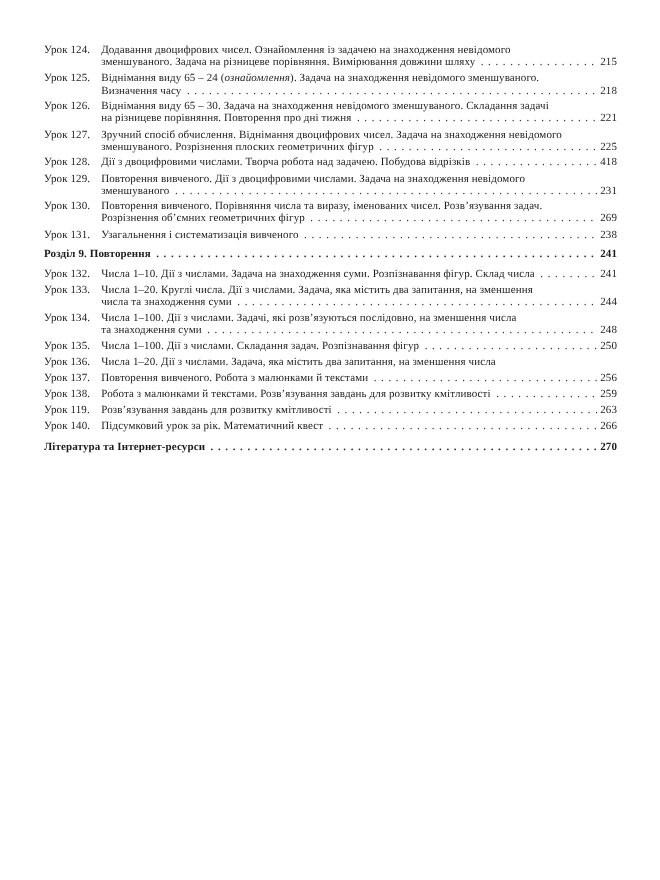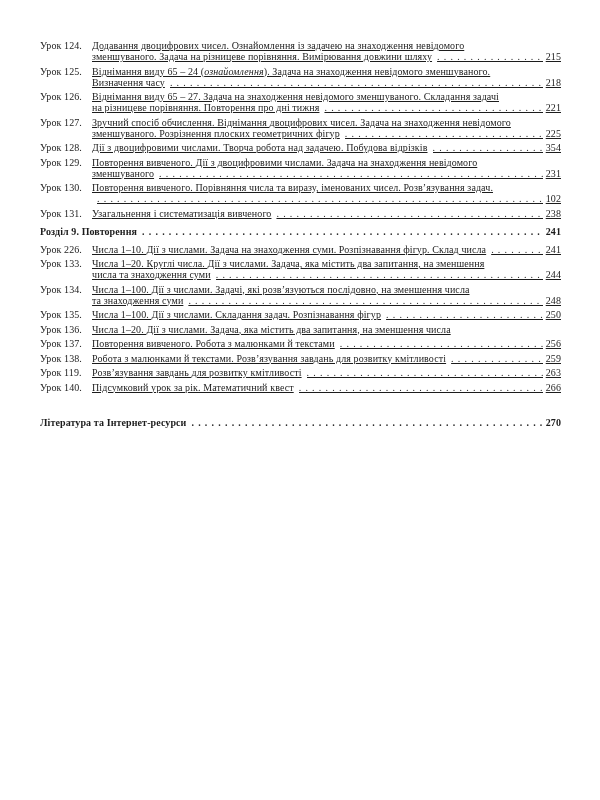--- a/index.html
+++ b/index.html
@@ -22,21 +22,21 @@
     line-height:11px;
     letter-spacing:0.1px;
   }
   .entry {
     display:grid;
     grid-template-columns:52px 1fr;
     margin-bottom:3.5px;
   }
   .label { white-space:nowrap; }
   .body { min-width:0; }
-  .line { white-space:nowrap;text-decoration:underline; }
+  .line { white-space:nowrap; }
   .line.last { display:flex; align-items:flex-end; }
   .line.last .text { white-space:nowrap; flex:0 1 auto; }
   .it { font-style:italic; }
   .dots {
     flex:1 1 auto;
     min-width:0;
     overflow:hidden;
     white-space:nowrap;
     margin:0 3px 0 5px;
     letter-spacing:4.2px;
@@ -47,21 +47,21 @@
   }
   .page { white-space:nowrap; flex:0 0 auto; }
   .section-row {
     display:flex;
     align-items:baseline;
     font-weight:700;
     margin:7px 0 7px 0;
     justify-content:flex-end;
   }
   .section-row .sec-text { white-space:nowrap; }
-  .section-row.final { margin-top:24px; }
+  .section-row.final { margin-top:8px; }
   .footer-num {
     position:absolute;
     left:42px; top:735px;
     font-size:10px;
     font-weight:700;
     color:#222;
   }
 </style>
 </head>
 <body>
@@ -86,21 +86,21 @@
           <div class="line last">
             <span class="text"><span>Визначення часу</span></span>
             <span class="dots"></span>
             <span class="page">218</span>
           </div>
         </div>
       </div>
       <div class="entry">
         <span class="label">Урок 126.</span>
         <div class="body">
-          <div class="line"><span>Віднімання виду 65 – 27. Задача на знаходження невідомого зменшуваного. Складання задачі</span></div>
+          <div class="line"><span>Віднімання виду 65 – 30. Задача на знаходження невідомого зменшуваного. Складання задачі</span></div>
           <div class="line last">
             <span class="text"><span>на різницеве порівняння. Повторення про дні тижня</span></span>
             <span class="dots"></span>
             <span class="page">221</span>
           </div>
         </div>
       </div>
       <div class="entry">
         <span class="label">Урок 127.</span>
         <div class="body">
@@ -111,62 +111,63 @@
             <span class="page">225</span>
           </div>
         </div>
       </div>
       <div class="entry">
         <span class="label">Урок 128.</span>
         <div class="body">
           <div class="line last">
             <span class="text"><span>Дії з двоцифровими числами. Творча робота над задачею. Побудова відрізків</span></span>
             <span class="dots"></span>
-            <span class="page">354</span>
+            <span class="page">418</span>
           </div>
         </div>
       </div>
       <div class="entry">
         <span class="label">Урок 129.</span>
         <div class="body">
           <div class="line"><span>Повторення вивченого. Дії з двоцифровими числами. Задача на знаходження невідомого</span></div>
           <div class="line last">
             <span class="text"><span>зменшуваного</span></span>
             <span class="dots"></span>
             <span class="page">231</span>
           </div>
         </div>
       </div>
       <div class="entry">
         <span class="label">Урок 130.</span>
         <div class="body">
           <div class="line"><span>Повторення вивченого. Порівняння числа та виразу, іменованих чисел. Розв’язування задач.</span></div>
           <div class="line last">
-            <span class="dots"></span>
-            <span class="page">102</span>
+            <span class="text"><span>Розрізнення об’ємних геометричних фігур</span></span>
+            <span class="dots"></span>
+            <span class="page">269</span>
           </div>
         </div>
       </div>
       <div class="entry">
         <span class="label">Урок 131.</span>
         <div class="body">
           <div class="line last">
             <span class="text"><span>Узагальнення і систематизація вивченого</span></span>
             <span class="dots"></span>
             <span class="page">238</span>
           </div>
         </div>
       </div>
       <div class="section-row">
         <span class="sec-text">Розділ 9. Повторення</span>
         <span class="dots"></span>
         <span class="page">241</span>
       </div>
       <div class="entry">
-        <span class="label">Урок 226.</span>
+        <span class="label">Урок 132.</span>
         <div class="body">
           <div class="line last">
             <span class="text"><span>Числа 1–10. Дії з числами. Задача на знаходження суми. Розпізнавання фігур. Склад числа</span></span>
             <span class="dots"></span>
             <span class="page">241</span>
           </div>
         </div>
       </div>
       <div class="entry">
         <span class="label">Урок 133.</span>

